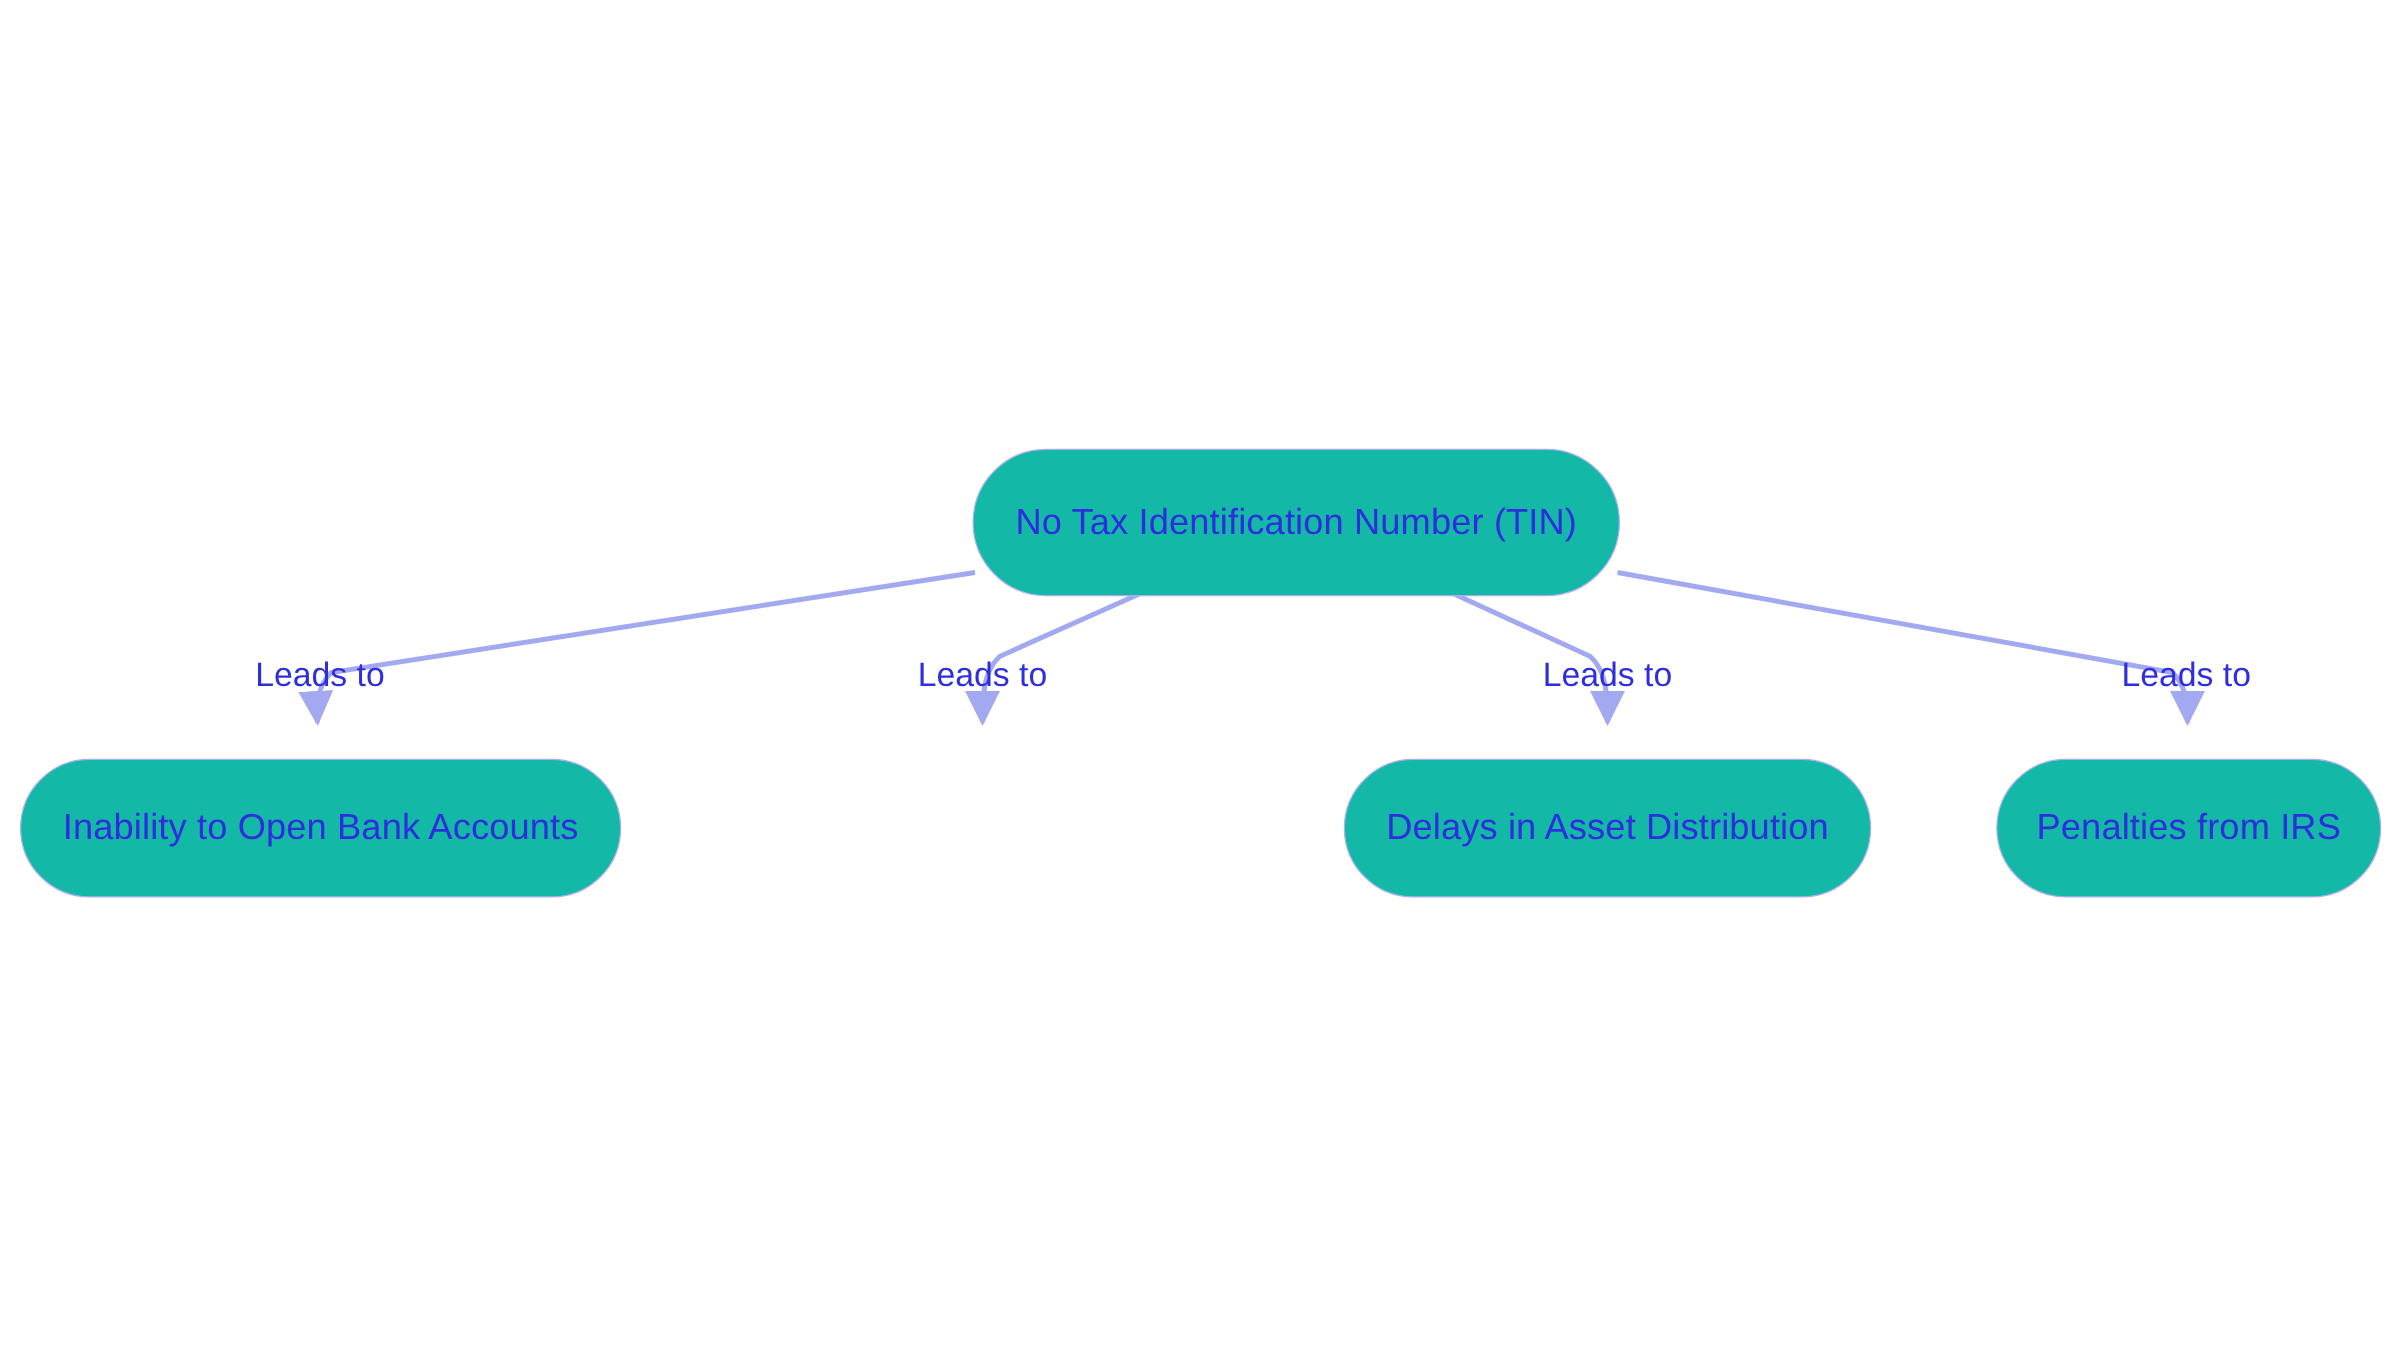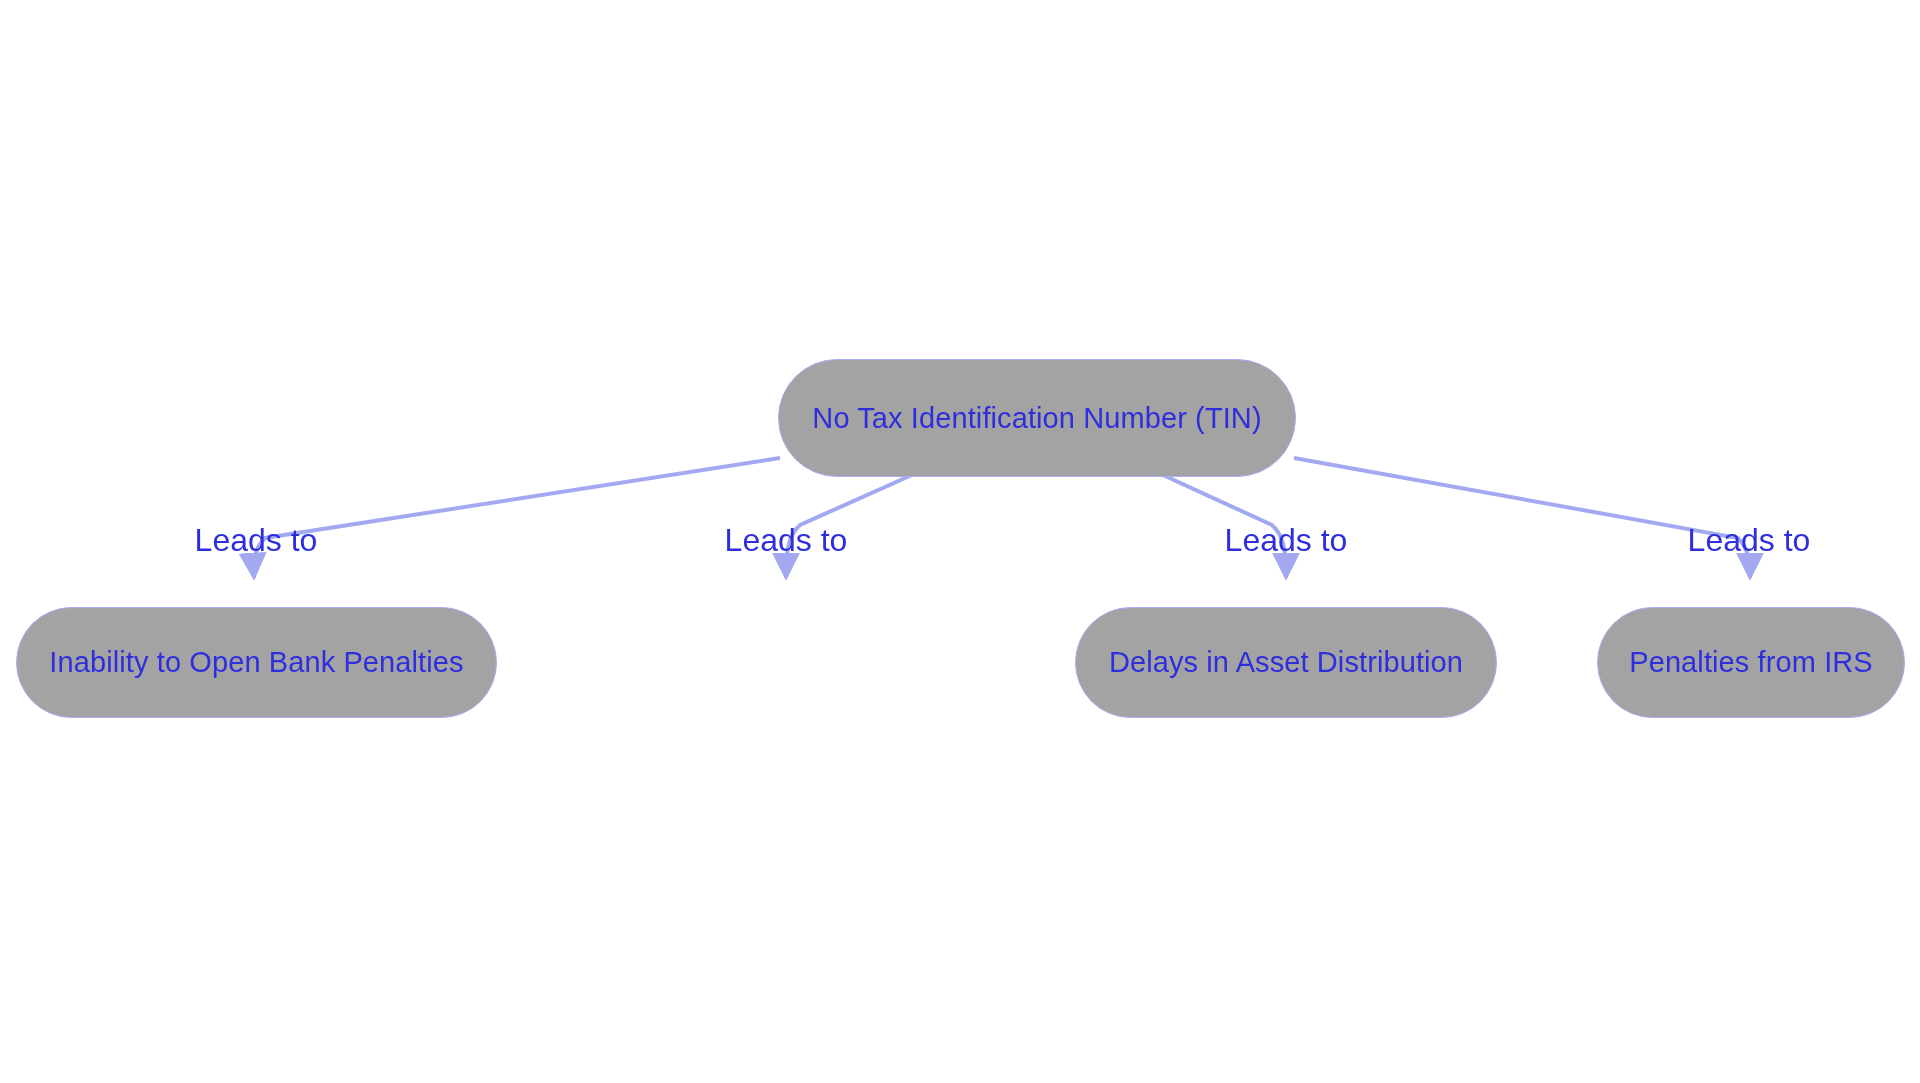--- a/index.html
+++ b/index.html
@@ -26,21 +26,21 @@
     position: absolute;
     left: 0;
     top: 0;
     width: 1920px;
     height: 1083px;
     pointer-events: none;
   }
   .node {
     position: absolute;
     box-sizing: border-box;
-    background: #a3a3a3;
+    background: #14b8a6;
     border: 1.6px solid #a9aef2;
     border-radius: 999px;
     display: flex;
     align-items: center;
     justify-content: center;
     color: #2e2ede;
     letter-spacing: 0.1px;
     white-space: nowrap;
   }
   .node-label {
@@ -75,21 +75,21 @@
   }
   .node.leaf4 {
     left: 1597px;
     top: 607px;
     width: 308px;
     height: 111px;
   }
   .edge-label {
     position: absolute;
     color: #2e2ede;
-    font-size: 32px;
+    font-size: 27px;
     line-height: 1;
     white-space: nowrap;
     transform: translate(-50%, -50%);
   }
   .el1 { left: 256px;  top: 540px; }
   .el2 { left: 786px;  top: 540px; }
   .el3 { left: 1286px; top: 540px; }
   .el4 { left: 1749px; top: 540px; }
 </style>
 </head>
@@ -116,21 +116,21 @@
   <div class="edge-label el1">Leads to</div>
   <div class="edge-label el2">Leads to</div>
   <div class="edge-label el3">Leads to</div>
   <div class="edge-label el4">Leads to</div>
 
   <div class="node root">
     <span class="node-label">No Tax Identification Number (TIN)</span>
   </div>
 
   <div class="node leaf1">
-    <span class="node-label">Inability to Open Bank Penalties</span>
+    <span class="node-label">Inability to Open Bank Accounts</span>
   </div>
 
 
   <div class="node leaf3">
     <span class="node-label">Delays in Asset Distribution</span>
   </div>
 
   <div class="node leaf4">
     <span class="node-label">Penalties from IRS</span>
   </div>

